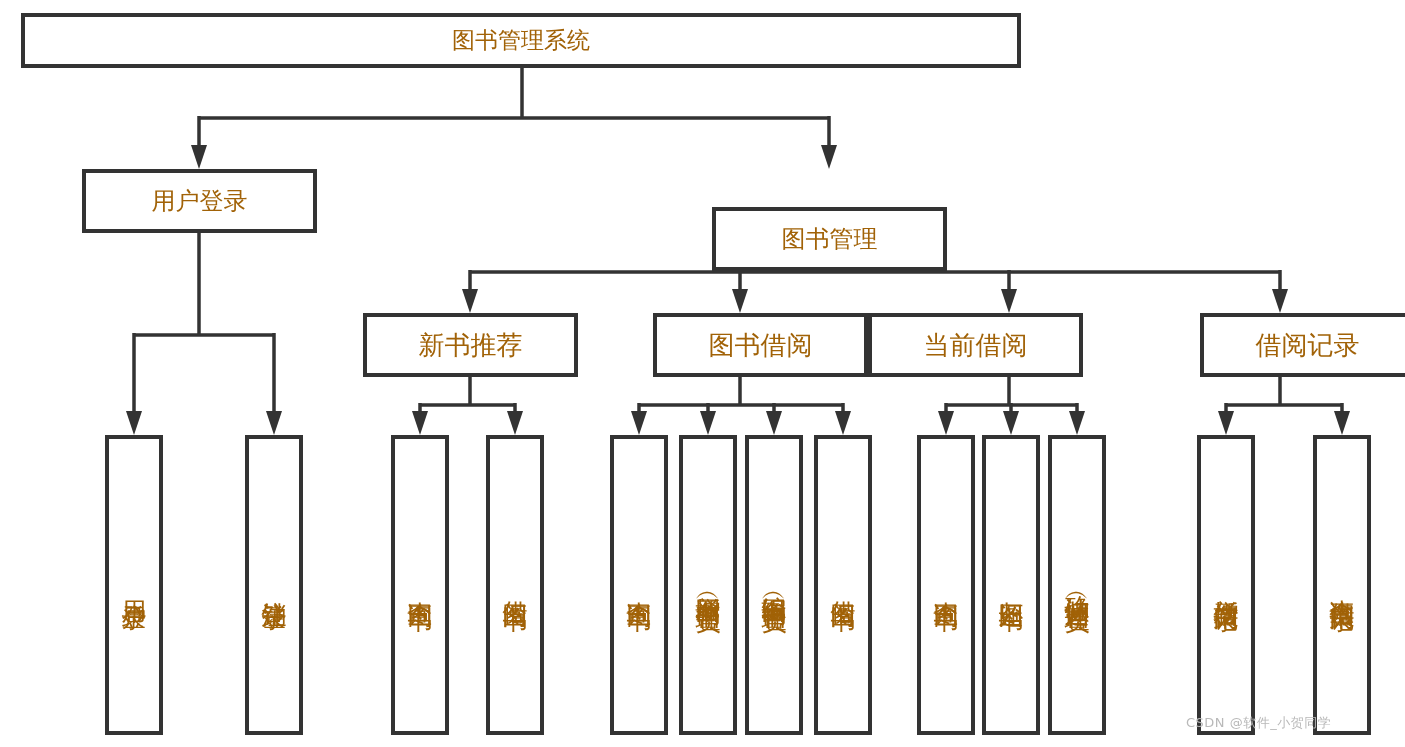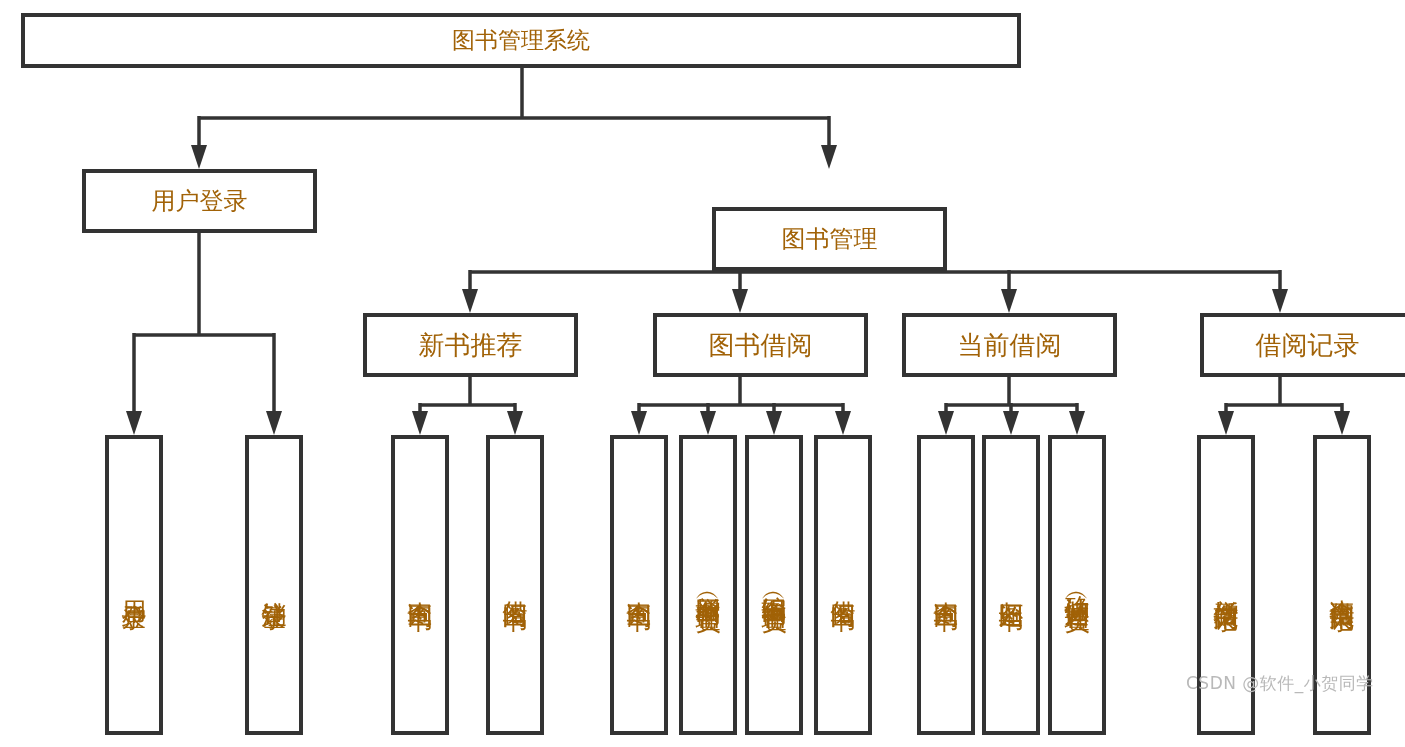--- a/index.html
+++ b/index.html
@@ -43,40 +43,40 @@
     text-orientation: mixed;
     font-size: 25px;
     line-height: 1;
     letter-spacing: 2px;
     white-space: normal;
   }
   #n-user-login   { left: 82px;  }
   #n-book-mgmt    { left: 712px; margin-top: 38px; }
   #n-new-rec      { left: 363px; }
   #n-book-borrow  { left: 633px; margin-left: 20px; }
-  #n-cur-borrow   { left: 902px; font-family: Liberation Mono, monospace; }
+  #n-cur-borrow   { left: 868px; font-family: Liberation Mono, monospace; }
   #n-borrow-rec   { left: 1200px; }
   #lf-login    { left: 105px; }
   #lf-logout   { left: 245px; }
   #lf-rec-q    { left: 391px; }
   #lf-rec-b    { left: 486px; }
   #lf-bb-q     { left: 610px; }
   #lf-bb-add   { left: 679px; }
   #lf-bb-edit  { left: 745px; }
   #lf-bb-b     { left: 814px; }
   #lf-cb-q     { left: 917px; }
   #lf-cb-r     { left: 982px; }
   #lf-cb-c     { left: 1048px; }
   #lf-br-add   { left: 1197px; }
   #lf-br-q     { left: 1313px; }
   .watermark {
     position: absolute;
     left: 1186px;
-    top: 672px;
-    font-size: 17px;
+    top: 714px;
+    font-size: 13px;
     color: #b9b9b9;
     letter-spacing: 0.5px;
     z-index: 5;
     white-space: nowrap;
   }
 </style>
 </head>
 <body>
 
 <div id="canvas">

